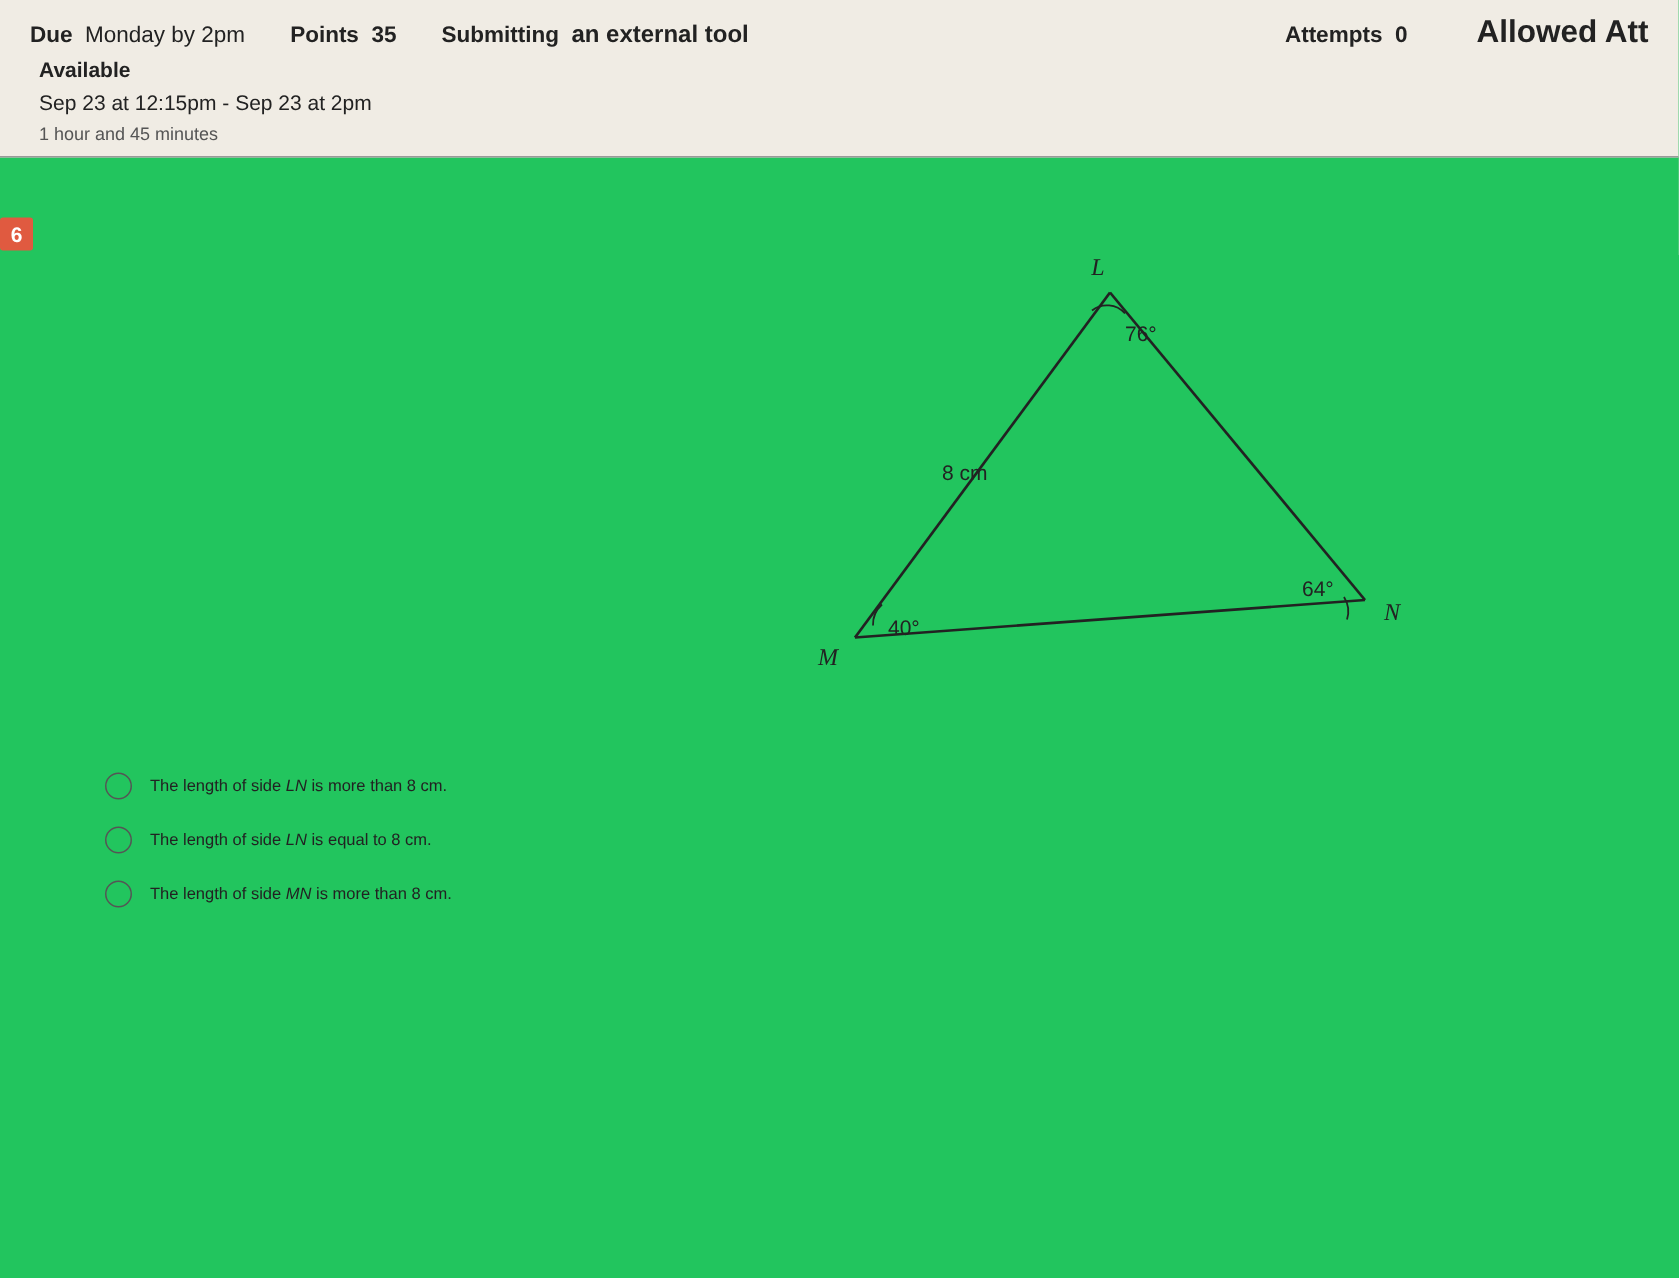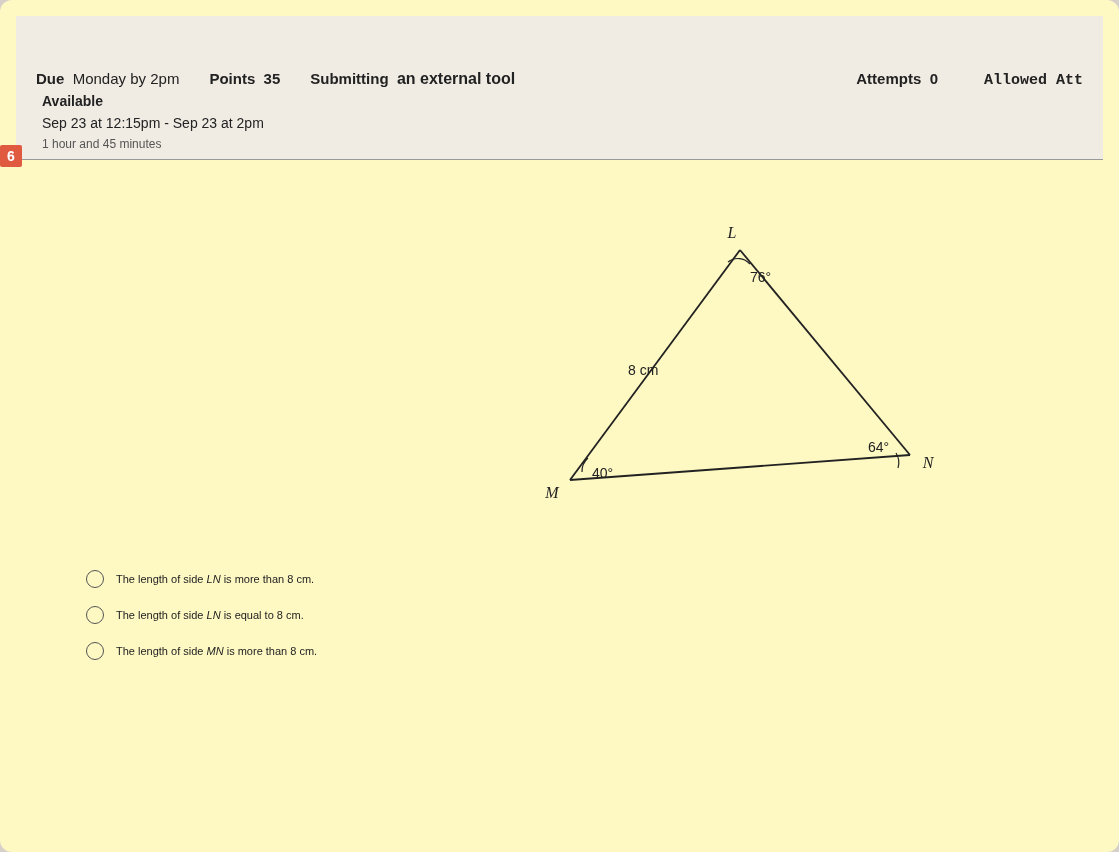--- a/index.html
+++ b/index.html
@@ -6,26 +6,25 @@
 
     body {
       background-color: #d6d0c8;
       font-family: Georgia, 'Times New Roman', serif;
       width: 1119px;
       min-height: 852px;
       overflow: hidden;
     }
 
     .page-container {
-      background-color: #fef9c3;
+      background-color: #22c55e;
       width: 1119px;
       min-height: 852px;
-      padding: 16px;
-      position: relative;
-      border-radius: 12px;
+      padding: 0;
+      position: relative;
     }
 
     .header-bar {
       background-color: #f0ece4;
       padding: 10px 20px 8px 20px;
       border-bottom: 1.5px solid #999;
       position: relative;
     }
 
     .header-row1 {
@@ -47,21 +46,20 @@
       font-size: 15px;
       font-weight: normal;
       color: #222;
     }
 
     .points-label {
       font-family: Arial, sans-serif;
       font-size: 15px;
       font-weight: bold;
       color: #222;
-      margin-top: 44px;
     }
 
     .points-value {
       font-family: Arial, sans-serif;
       font-size: 15px;
       color: #222;
     }
 
     .submitting-label {
       font-family: Arial, sans-serif;
@@ -83,22 +81,22 @@
       color: #222;
     }
 
     .attempts-value {
       font-family: Arial, sans-serif;
       font-size: 15px;
       color: #222;
     }
 
     .allowed-label {
-      font-family: Liberation Mono, monospace;
-      font-size: 15px;
+      font-family: Liberation Sans, sans-serif;
+      font-size: 21px;
       font-weight: bold;
       color: #222;
     }
 
     .available-label {
       font-family: Arial, sans-serif;
       font-size: 14px;
       font-weight: bold;
       color: #222;
     }

